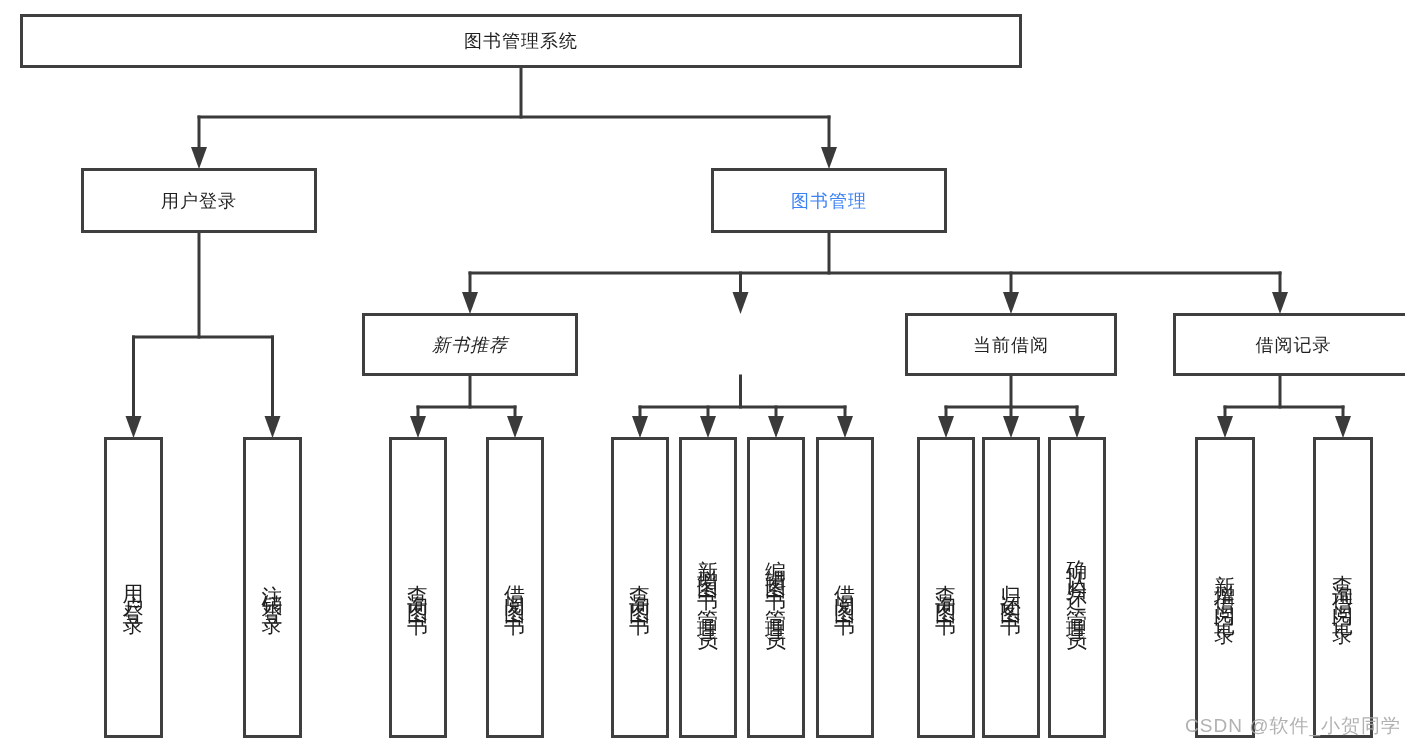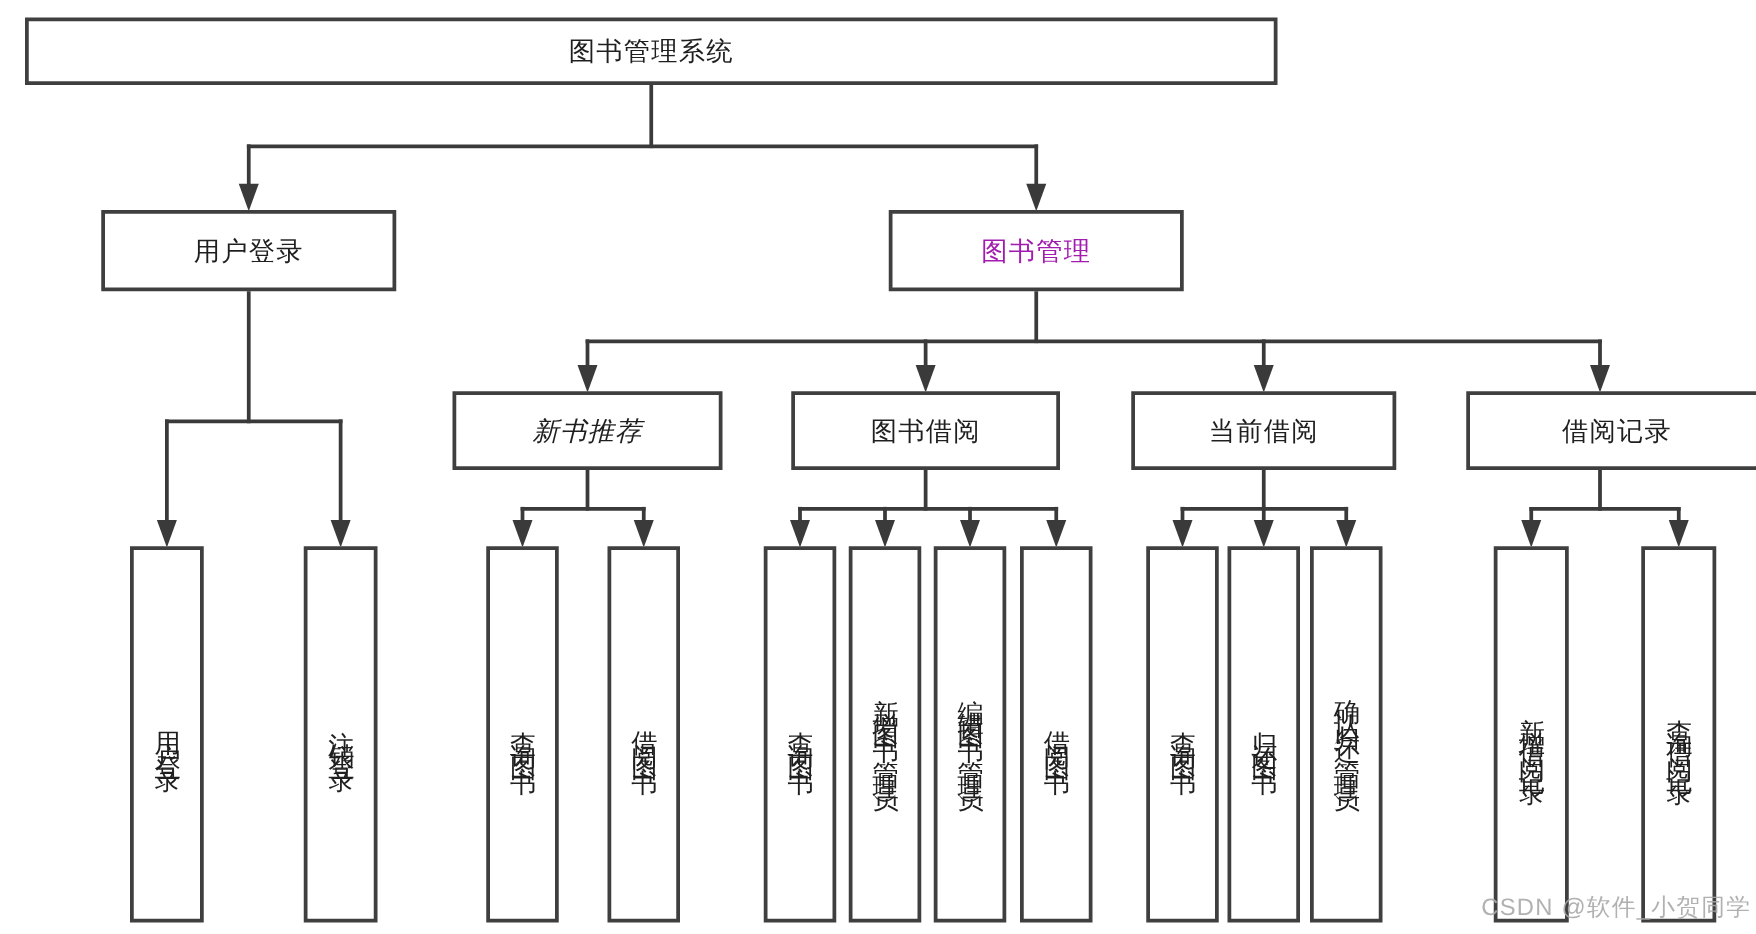--- a/index.html
+++ b/index.html
@@ -29,21 +29,21 @@
     display: flex;
     align-items: center;
     justify-content: center;
     z-index: 2;
   }
   .node .lbl {
     color: #1f1f1f;
     white-space: pre;
   }
   .node.horizontal .lbl {
-    font-size: 21px;
+    font-size: 18px;
     letter-spacing: 1px;
   }
   .node.vertical .lbl {
     writing-mode: vertical-lr;
     -webkit-writing-mode: vertical-lr;
     text-orientation: upright;
     font-size: 21px;
     letter-spacing: 10px;
     line-height: 1;
   }
@@ -117,27 +117,24 @@
       <polygon points="1335,416 1351,416 1343,438" fill="#3a3a3a"></polygon>
     </svg>
   <div id="watermark" style="color: rgb(169, 169, 169);">CSDN @软件_小贺同学</div>
 <div class="node horizontal" style="left: 20px; top: 14px; width: 1002px; height: 54px; border-color: rgb(63, 63, 63); background: rgb(255, 255, 255);">
       <span class="lbl" style="color: rgb(31, 31, 31);">图书管理系统</span>
     </div>
     <div class="node horizontal" style="left: 81px; top: 168px; width: 236px; height: 65px; border-color: rgb(63, 63, 63); background: rgb(255, 255, 255);">
       <span class="lbl" style="color: rgb(31, 31, 31);">用户登录</span>
     </div>
     <div class="node horizontal" style="left: 711px; top: 168px; width: 236px; height: 65px; border-color: rgb(63, 63, 63); background: rgb(255, 255, 255);">
-      <span class="lbl" style="color: #a21caf; font-family: Liberation Mono, monospace;">图书管理</span>
+      <span class="lbl" style="color: #3b82f6; font-family: Liberation Mono, monospace;">图书管理</span>
     </div>
     <div class="node horizontal" style="left: 362px; top: 313px; width: 216px; height: 63px; border-color: rgb(63, 63, 63); background: rgb(255, 255, 255);">
       <span class="lbl" style="color: rgb(31, 31, 31); font-style: italic;">新书推荐</span>
-    </div>
-    <div class="node horizontal" style="left: 633px; top: 313px; width: 215px; height: 63px; border-color: rgb(63, 63, 63); background: rgb(255, 255, 255);">
-      <span class="lbl" style="color: rgb(31, 31, 31);">图书借阅</span>
     </div>
     <div class="node horizontal" style="left: 905px; top: 313px; width: 212px; height: 63px; border-color: rgb(63, 63, 63); background: rgb(255, 255, 255); font-family: Liberation Mono, monospace;">
       <span class="lbl" style="color: rgb(31, 31, 31);">当前借阅</span>
     </div>
     <div class="node horizontal" style="left: 1173px; top: 313px; width: 241px; height: 63px; border-color: rgb(63, 63, 63); background: rgb(255, 255, 255);">
       <span class="lbl" style="color: rgb(31, 31, 31);">借阅记录</span>
     </div>
     <div class="node vertical" style="left: 104px; top: 437px; width: 59px; height: 301px; border-color: rgb(63, 63, 63); background: rgb(255, 255, 255);">
       <span class="lbl" style="color: rgb(31, 31, 31);">用户登录</span>
     </div>

